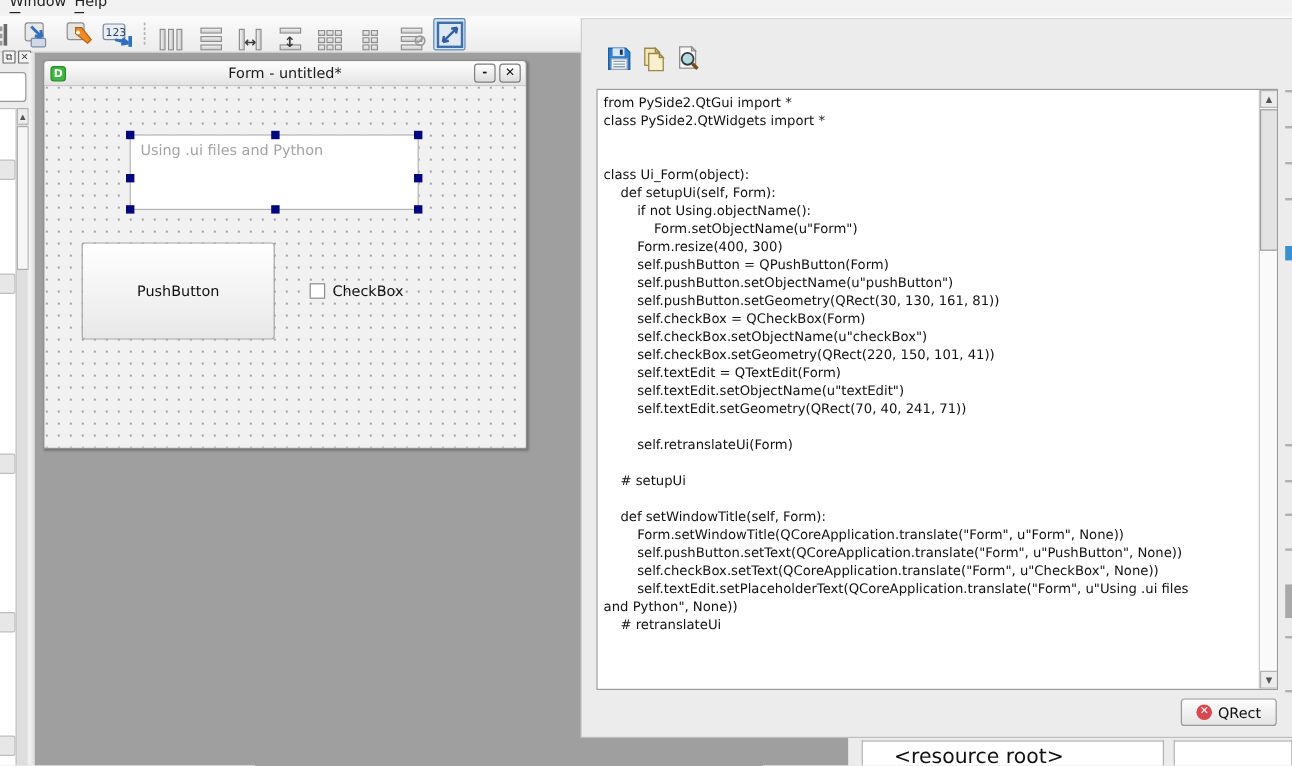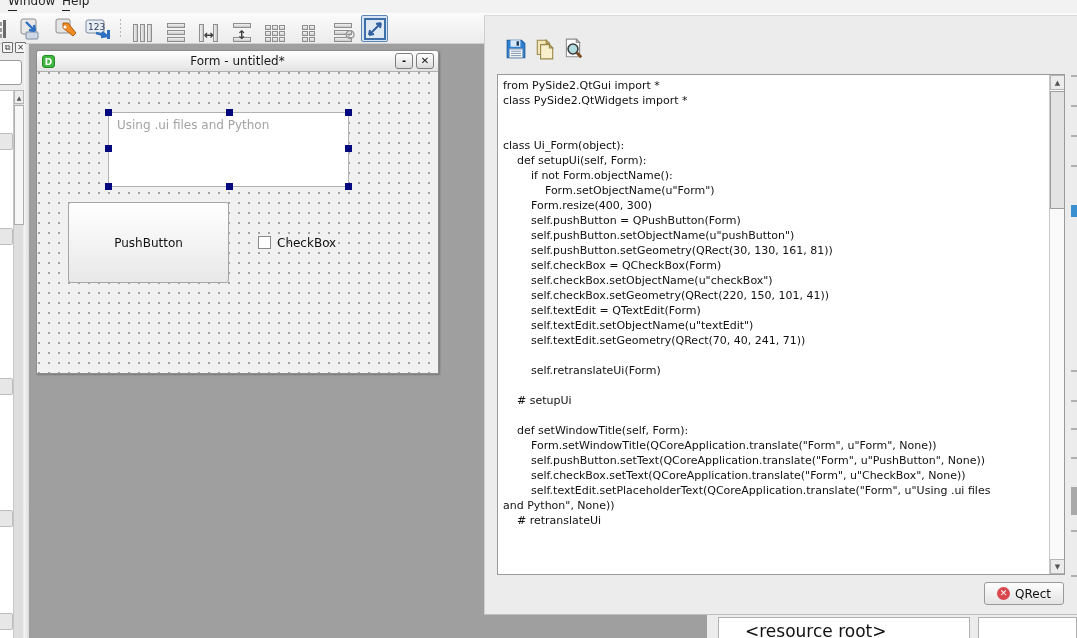--- a/index.html
+++ b/index.html
@@ -50,21 +50,21 @@
                  text-align:center; line-height:12px; }
   .titlebar-btn { position:absolute; top:2px; width:18px; height:16px; background:linear-gradient(#ffffff,#dcdcdc);
                   border:1px solid #7d7d7d; border-radius:3px; text-align:center; font-size:10px;
                   font-weight:bold; color:#111; line-height:14px; }
   #form-min-btn { right:25px; }
   #form-close-btn { right:4px; }
   #form-canvas { position:absolute; left:1px; top:21px; width:400px; height:301px; background:#f1f1f1;
                  background-image:radial-gradient(circle,#a2a2a2 0.8px,transparent 1.2px);
                  background-size:10px 10px; background-position:6px 6px; }
 
-  #w-textedit { position:absolute; left:70px; top:40px; width:241px; height:75px; background:#fff;
+  #w-textedit { position:absolute; left:70px; top:40px; width:241px; height:63px; background:#fff;
                 border:1px solid #b2b2b2; }
   #w-textedit-placeholder { position:absolute; left:8px; top:5px; font-size:12px; color:#a3a3a3; }
   .sel-handle { position:absolute; width:7px; height:7px; background:#04087e; }
 
   #w-pushbutton { position:absolute; left:30px; top:130px; width:161px; height:81px;
                   background:linear-gradient(#ffffff,#e8e8e8); border:1px solid #a6a6a6; border-radius:3px;
                   display:flex; align-items:center; justify-content:center; font-size:12px; color:#111; }
   #w-checkbox { position:absolute; left:220px; top:150px; width:101px; height:41px; display:flex; align-items:center; }
   #w-checkbox-box { width:13px; height:13px; background:#fff; border:1px solid #8a8a8a; margin-right:6px; }
   #w-checkbox-label { font-size:12px; color:#111; }
@@ -302,21 +302,21 @@
   </div>
 
   <div id="code-area">
     <div id="code-lines">
         <div class="code-line">from PySide2.QtGui import *</div>
         <div class="code-line">class PySide2.QtWidgets import *</div>
         <div class="code-line"></div>
         <div class="code-line"></div>
         <div class="code-line">class Ui_Form(object):</div>
         <div class="code-line">    def setupUi(self, Form):</div>
-        <div class="code-line">        if not Form.objectName():</div>
+        <div class="code-line">        if not Using.objectName():</div>
         <div class="code-line">            Form.setObjectName(u"Form")</div>
         <div class="code-line">        Form.resize(400, 300)</div>
         <div class="code-line">        self.pushButton = QPushButton(Form)</div>
         <div class="code-line">        self.pushButton.setObjectName(u"pushButton")</div>
         <div class="code-line">        self.pushButton.setGeometry(QRect(30, 130, 161, 81))</div>
         <div class="code-line">        self.checkBox = QCheckBox(Form)</div>
         <div class="code-line">        self.checkBox.setObjectName(u"checkBox")</div>
         <div class="code-line">        self.checkBox.setGeometry(QRect(220, 150, 101, 41))</div>
         <div class="code-line">        self.textEdit = QTextEdit(Form)</div>
         <div class="code-line">        self.textEdit.setObjectName(u"textEdit")</div>

